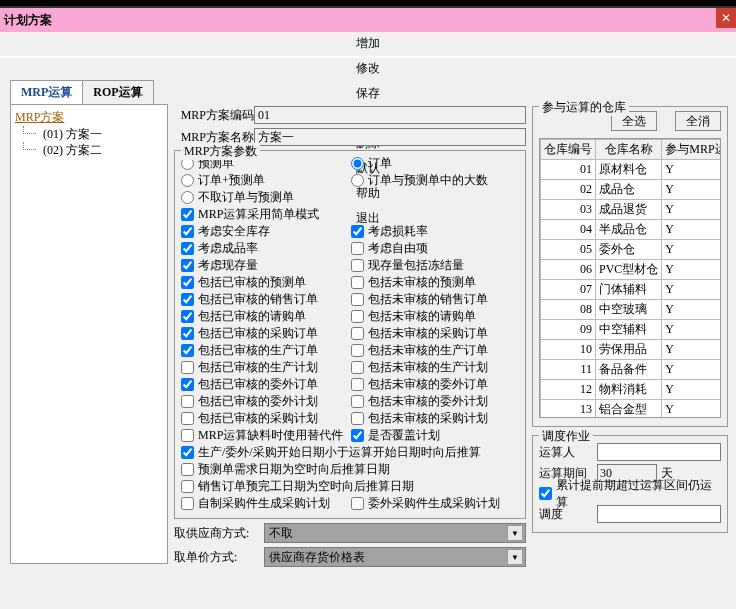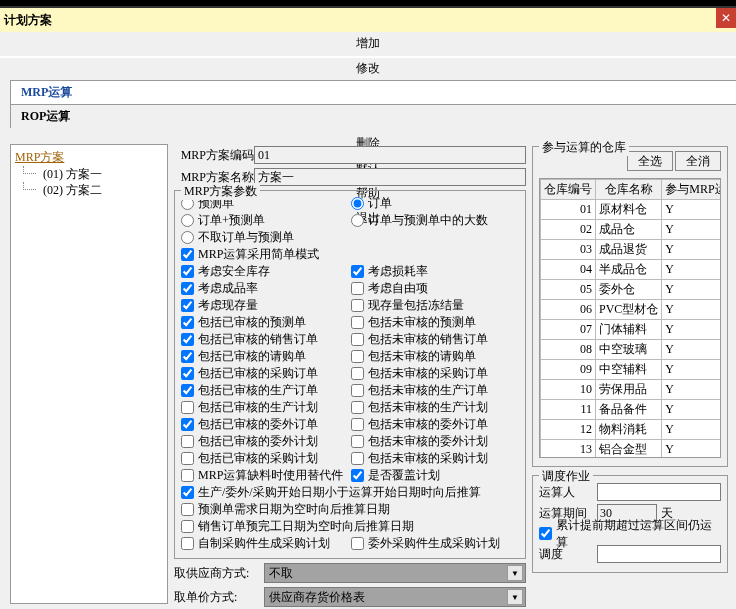--- a/index.html
+++ b/index.html
@@ -1,23 +1,23 @@
 <!DOCTYPE html>
 <html><head>
 <meta charset="utf-8">
 <style>
 * { box-sizing: border-box; font-family: "SimSun", "宋体", serif; font-size: 12px; }
 body { margin: 0; padding: 0; background: #f0f0f0; color: #000; }
 .window { width: 736px; height: 609px; background: #f0f0f0; position: relative; overflow: hidden; }
-.titlebar { height: 22px; background: #fef9c3; display: flex; align-items: center; padding: 12px 4px; position: relative; }
+.titlebar { height: 22px; background: #f9a8d4; display: flex; align-items: center; padding: 12px 4px; position: relative; }
 .titlebar-title { font-weight: bold; }
 .close-btn { position: absolute; right: 0; top: 0; width: 20px; height: 20px; background: #c84031; color: #fff; display: flex; align-items: center; justify-content: center; cursor: pointer; font-size: 14px; }
 .toolbar { height: 26px; background: #f0f0f0; border-bottom: 2px solid #fff; display: flex; align-items: center; padding: 0 4px; gap: 2px; flex-direction: column; }
 .tool-btn { padding: 3px 8px; cursor: pointer; }
-.tabs-row { display: flex; margin: 22px 0 16px 10px; flex-direction: column; }
+.tabs-row { display: flex; margin: 22px 0 0 10px; }
 .tab { padding: 3px 10px; border: 1px solid #999; border-bottom: none; background: #f0f0f0; cursor: pointer; margin-right: -1px; position: relative; font-weight: bold; }
 .tab.active { background: #fff; font-weight: bold; color: #1a4a9c; z-index: 2; }
 .main-area { display: flex; padding: 0 8px 8px 10px; gap: 6px; }
 .left-tree { width: 158px; height: 460px; border: 1px solid #999; background: #fff; padding: 4px; overflow: auto; }
 .tree-root { color: #a16207; text-decoration: underline; cursor: pointer; }
 .tree-item { padding-left: 28px; line-height: 16px; cursor: pointer; position: relative; }
 .tree-item::before { content: ""; position: absolute; left: 8px; top: 0; bottom: 50%; width: 12px; border-left: 1px dotted #888; border-bottom: 1px dotted #888; }
 .center-col { flex: 1; display: flex; flex-direction: column; }
 .form-row { display: flex; align-items: center; margin: 2px 0; }
 .form-label { width: 80px; text-align: right; }
@@ -360,21 +360,21 @@
       <div class="sel">
             <span>供应商存货价格表</span>
             <span class="sel-arrow">▼</span>
           </div>
     </div>
   </div>
 
   <div class="right-col">
     <div class="groupbox" style="padding-bottom:8px;">
       <span class="groupbox-title">参与运算的仓库</span>
-      <div style="display:flex;justify-content:flex-end;gap:2px;margin-bottom:7px;">
+      <div style="display:flex;justify-content:flex-end;gap:18px;margin-bottom:7px;">
         <button class="btn">全选</button>
         <button class="btn">全消</button>
       </div>
       <div class="wh-scroll">
         <table class="wh-table">
           <thead>
                 <tr>
             <th style="width:48px">仓库编号</th>
             <th style="width:58px">仓库名称</th>
             <th>参与MRP运算</th>

